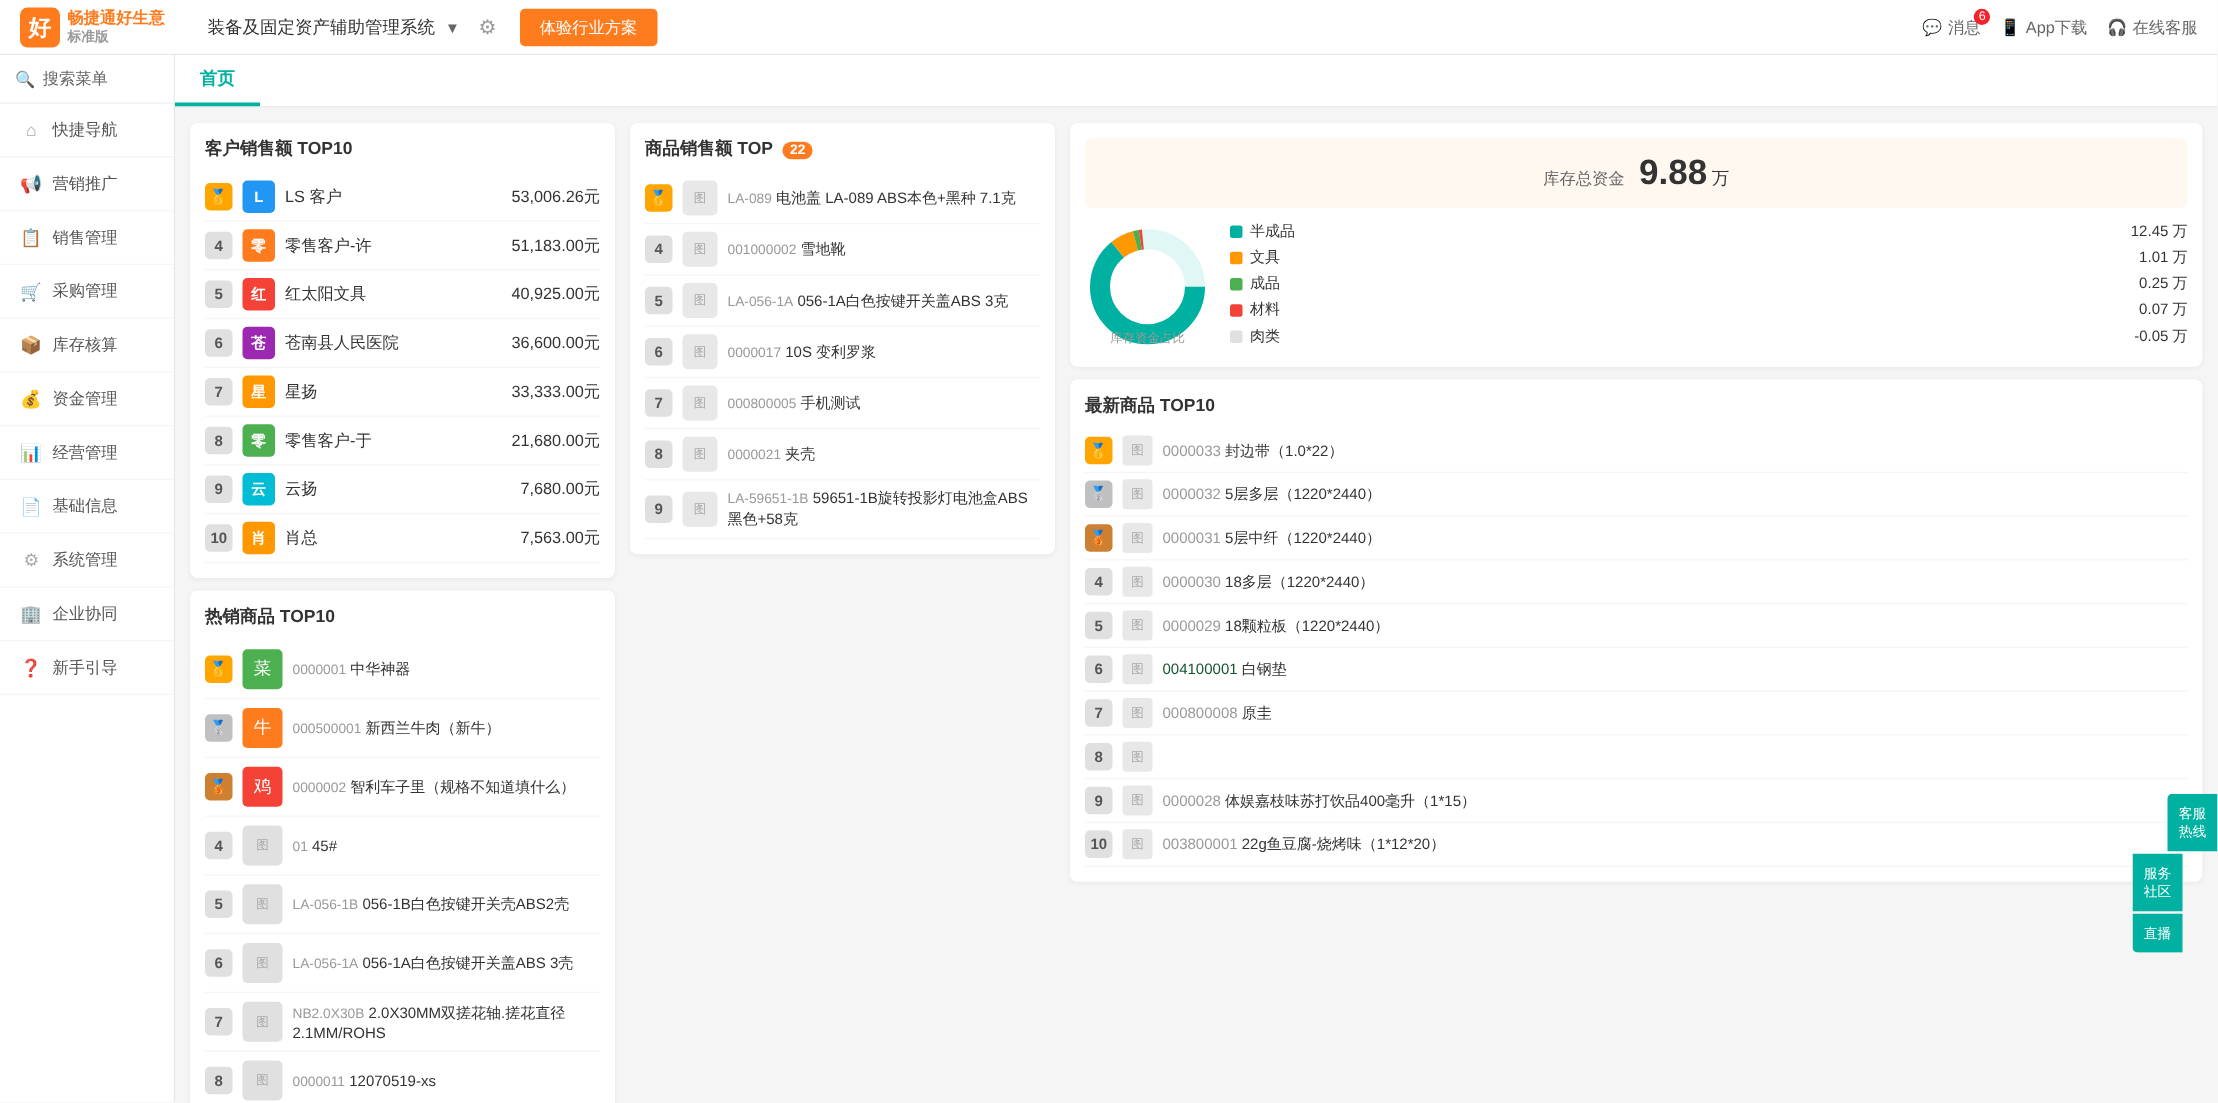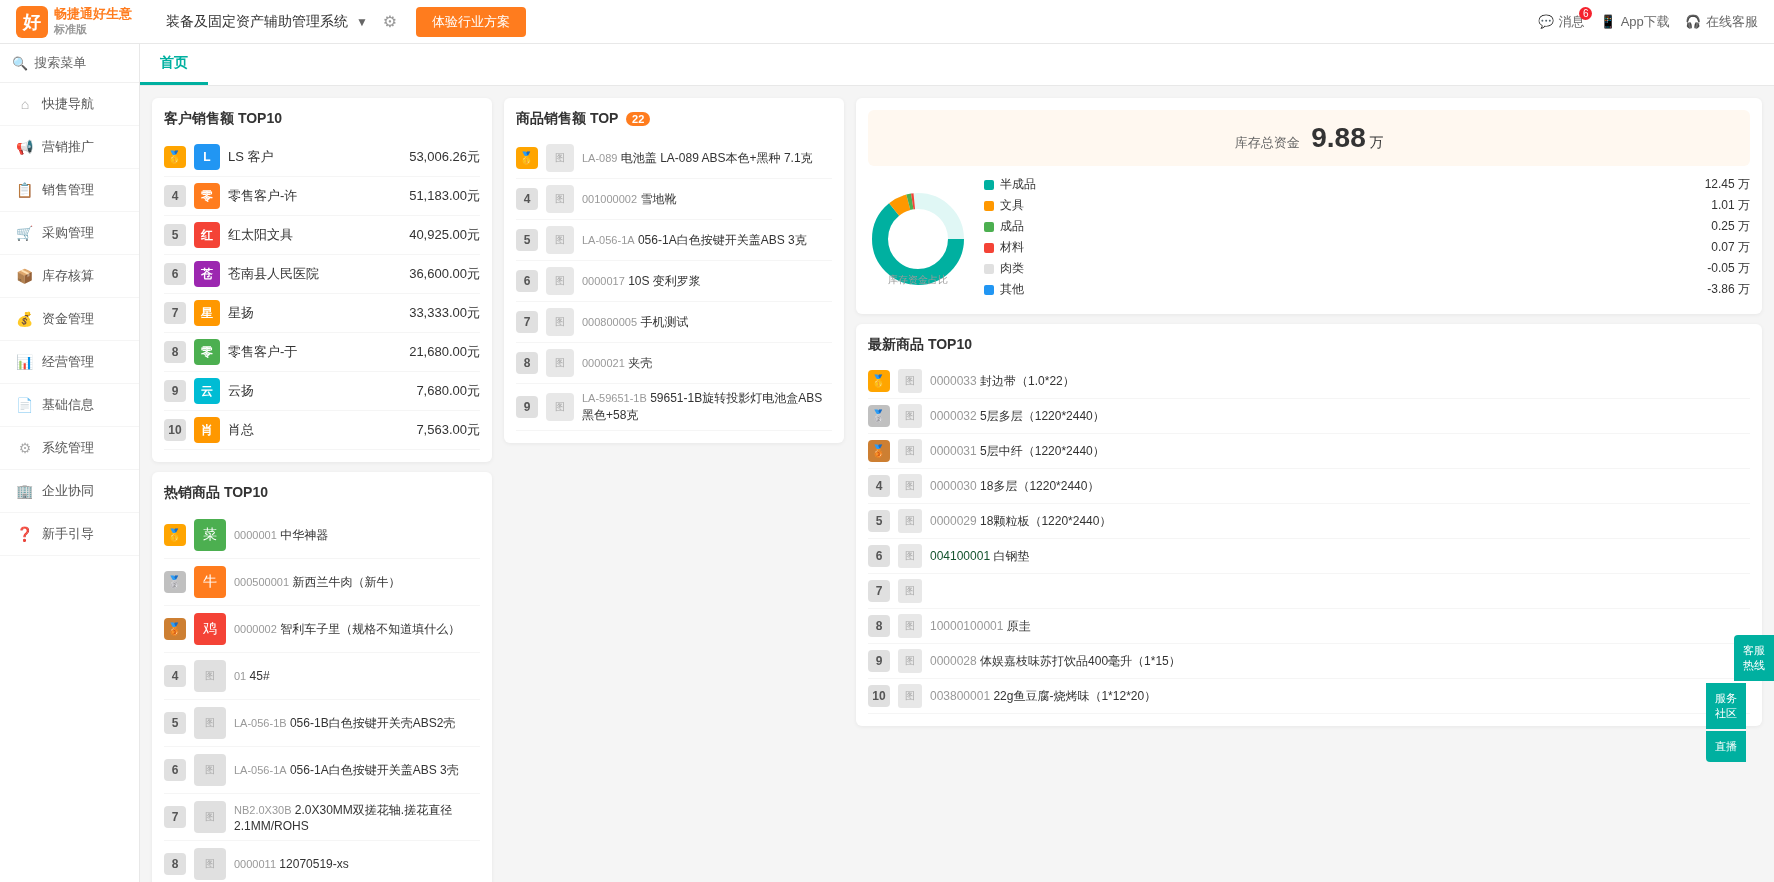--- a/index.html
+++ b/index.html
@@ -722,25 +722,20 @@
               <div class="legend-item">
                 <span class="legend-dot" style="background:#f44336"></span>
                 <span class="legend-name">材料</span>
                 <span class="legend-value">0.07 万</span>
               </div>
               <div class="legend-item">
                 <span class="legend-dot" style="background:#e0e0e0"></span>
                 <span class="legend-name">肉类</span>
                 <span class="legend-value">-0.05 万</span>
               </div>
-              <div class="legend-item">
-                <span class="legend-dot" style="background:#2196F3"></span>
-                <span class="legend-name">其他</span>
-                <span class="legend-value">-3.86 万</span>
-              </div>
             </div>
           </div>
         </div>
 
         <div class="card">
           <div class="card-title">
             <span>最新商品 TOP10</span>
           </div>
           <div>
             <div class="new-product-item">
@@ -769,25 +764,25 @@
               <span class="np-info"><span style="color:#999">0000029</span> <span>18颗粒板（1220*2440）</span></span>
             </div>
             <div class="new-product-item">
               <span class="np-rank" style="background:#e0e0e0;color:#555">6</span>
               <div class="np-img">图</div>
               <span class="np-info"><span style="color:#14532d">004100001</span> <span>白钢垫</span></span>
             </div>
             <div class="new-product-item">
               <span class="np-rank" style="background:#e0e0e0;color:#555">7</span>
               <div class="np-img">图</div>
+              <span class="np-info"><span style="color:#999">000800008</span> <span>原圭</span></span>
             </div>
             <div class="new-product-item">
               <span class="np-rank" style="background:#e0e0e0;color:#555">8</span>
               <div class="np-img">图</div>
-              <span class="np-info"><span style="color:#999">10000100001</span> <span>原圭</span></span>
             </div>
             <div class="new-product-item">
               <span class="np-rank" style="background:#e0e0e0;color:#555">9</span>
               <div class="np-img">图</div>
               <span class="np-info"><span style="color:#999">0000028</span> <span>体娱嘉枝味苏打饮品400毫升（1*15）</span></span>
             </div>
             <div class="new-product-item">
               <span class="np-rank" style="background:#e0e0e0;color:#555">10</span>
               <div class="np-img">图</div>
               <span class="np-info"><span style="color:#999">003800001</span> <span>22g鱼豆腐-烧烤味（1*12*20）</span></span>

